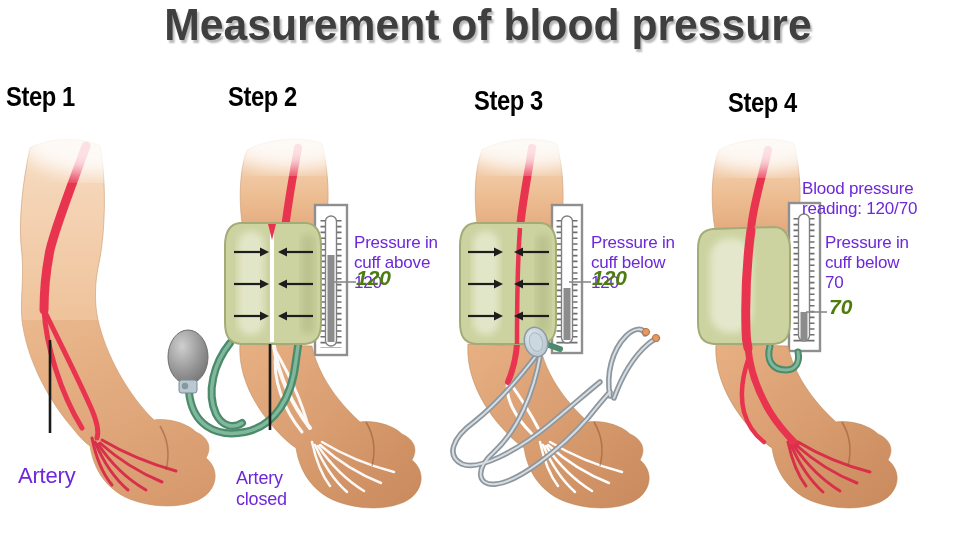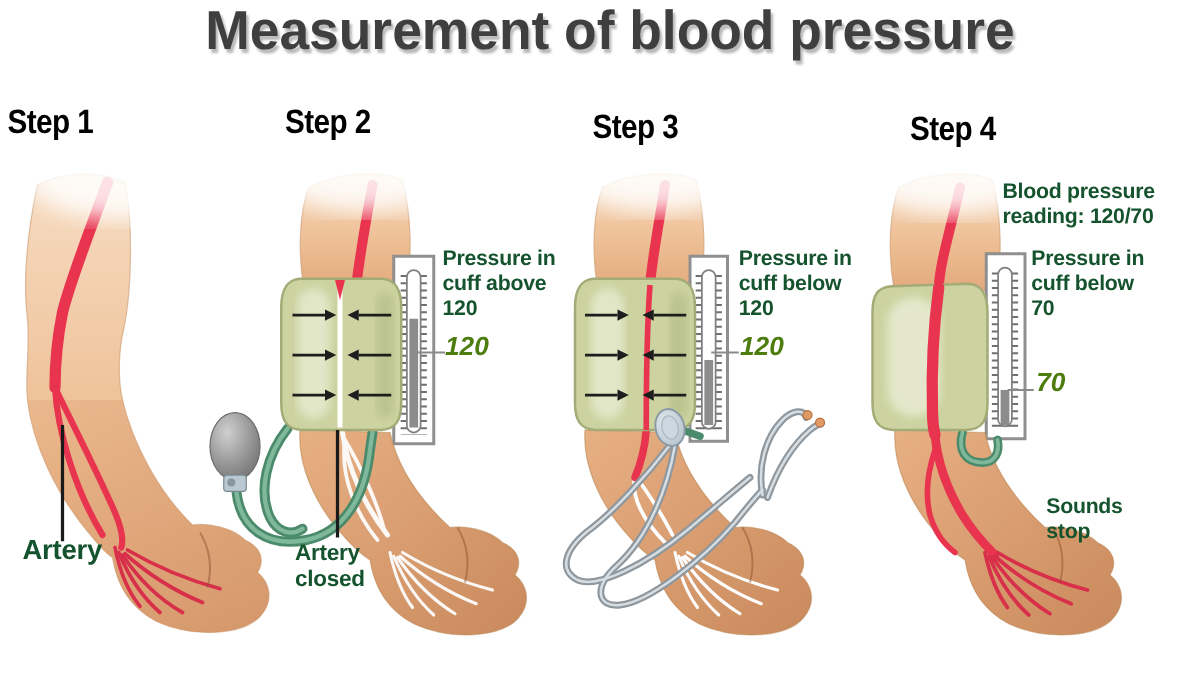--- a/index.html
+++ b/index.html
@@ -3,21 +3,21 @@
 <meta charset="utf-8">
 <style>
   html,body{margin:0;padding:0;background:#fff;}
   #stage{position:relative;width:960px;height:543px;background:#ffffff;overflow:hidden;
          font-family:"Liberation Sans","DejaVu Sans",sans-serif;padding-left:16px;}
   .title{position:absolute;left:0;right:0;top:0;text-align:center;font-size:44px;font-weight:bold;
          color:#3f3f3f;letter-spacing:0px;transform:scaleX(.97);transform-origin:center;
          text-shadow:2px 3px 2px rgba(0,0,0,.28);}
   .steplabel{position:absolute;font-size:27px;font-weight:bold;color:#000;
              transform:scaleX(.88);transform-origin:left top;letter-spacing:-.5px;}
-  .note{position:absolute;font-size:17px;font-weight:bold;color:#14532d;line-height:20px;letter-spacing:-.2px;}
+  .note{position:absolute;font-size:17px;font-weight:normal;color:#6d28d9;line-height:20px;letter-spacing:-.2px;margin-top:36px;}
   .gval{position:absolute;font-size:21px;font-weight:bold;color:#4d7c0f;font-style:italic;}
   svg{position:absolute;left:0;top:0;}
   .s1{left:6px;top:82px}.s2{left:228px;top:82px}.s3{left:474px;top:86px}.s4{left:728px;top:88px}
 </style>
 </head>
 <body>
 
 <div id="stage">
 
   <div class="title">Measurement of blood pressure</div>
@@ -254,15 +254,14 @@
   <div class="note" style="left:354px;top:197px;width:100px">Pressure in cuff above 120</div>
   <div class="gval" style="left:356px;top:266px">120</div>
   <div class="note" style="left:236px;top:432px;width:80px;font-size:18px;line-height:21px">Artery closed</div>
 
   <div class="note" style="left:591px;top:197px;width:100px">Pressure in cuff below 120</div>
   <div class="gval" style="left:592px;top:266px">120</div>
 
   <div class="note" style="left:802px;top:143px;width:140px">Blood pressure reading: 120/70</div>
   <div class="note" style="left:825px;top:197px;width:95px">Pressure in cuff below 70</div>
   <div class="gval" style="left:829px;top:295px">70</div>
-  <div class="note" style="left:837px;top:395px;width:80px">Sounds stop</div>
 
 </div>
 
 </body></html>

